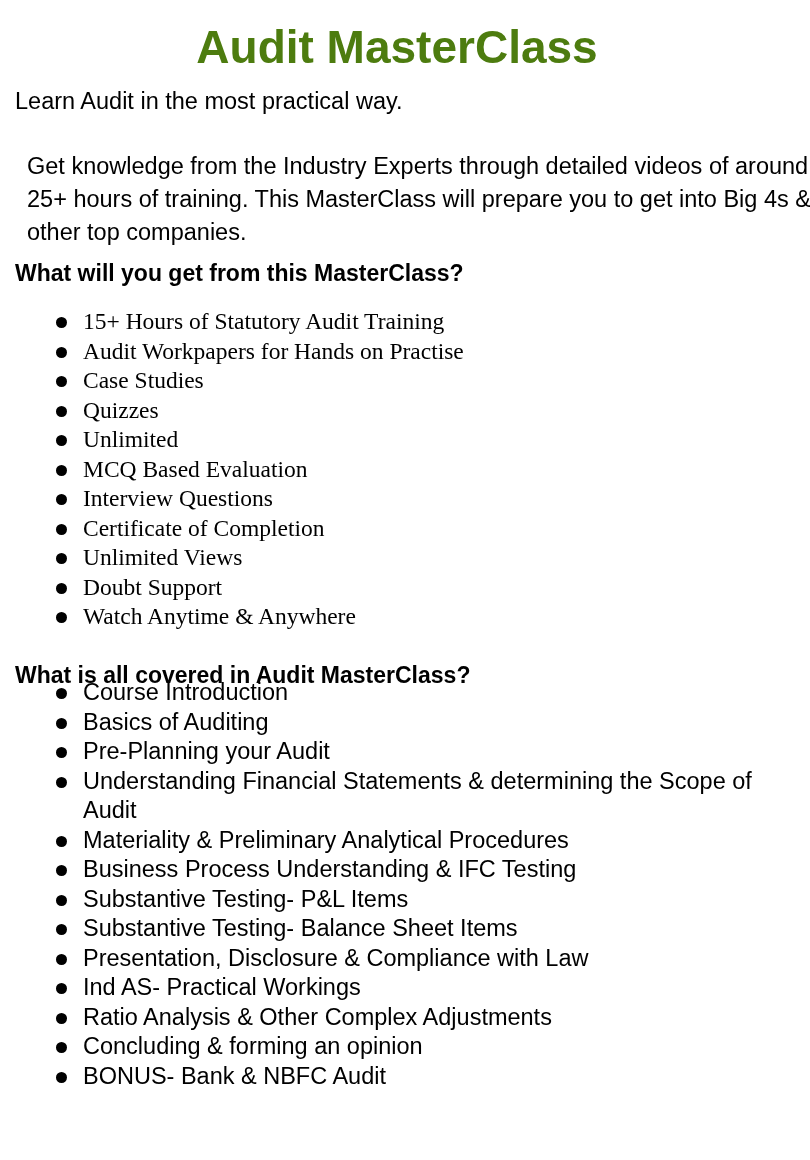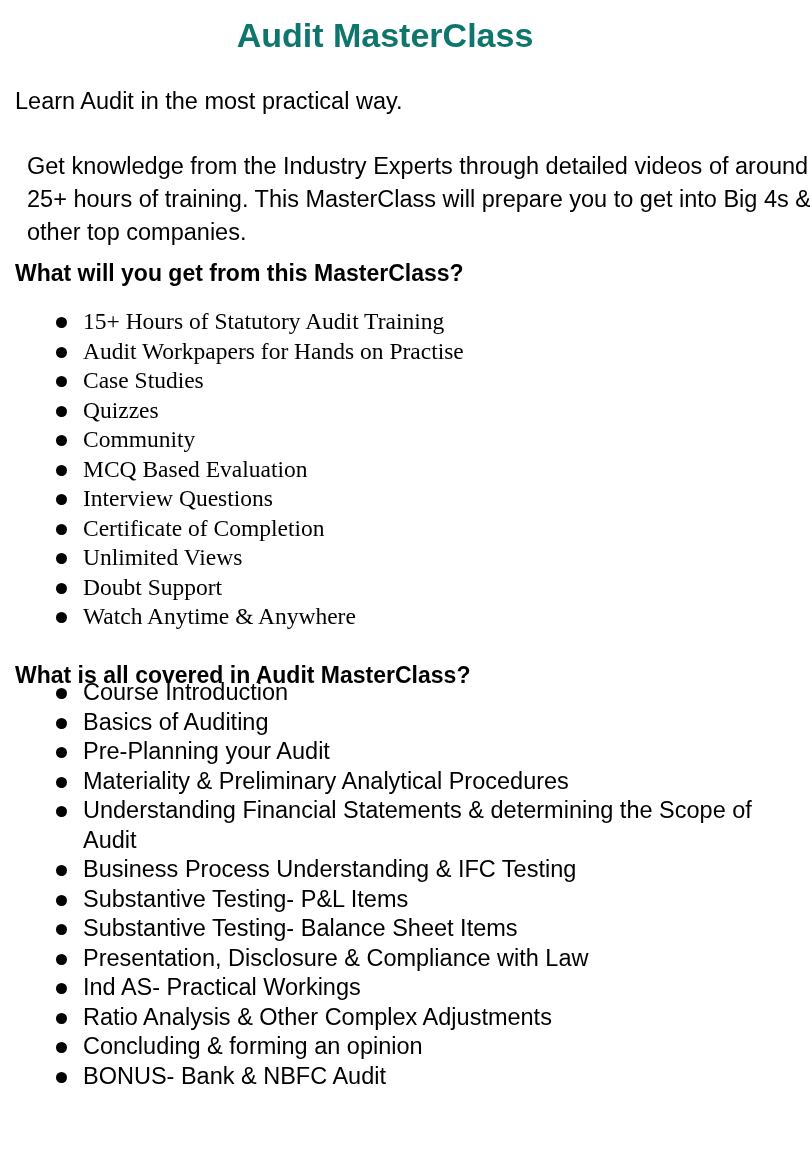--- a/index.html
+++ b/index.html
@@ -2,22 +2,22 @@
 <html><head>
 <meta charset="utf-8">
 <style>
   html, body { margin: 0; padding: 0; background: #ffffff; }
   body {
     width: 810px; height: 1160px; position: relative; overflow: hidden;
     font-family: "Liberation Sans", sans-serif; color: #000;
   }
   .title {
     position: absolute; left: 0; width: 770px; top: 11px;
-    text-align: center; font-weight: bold; font-size: 34px; line-height: 48px;
-    color: #0f766e; margin: 0;
+    text-align: center; font-weight: bold; font-size: 46px; line-height: 48px;
+    color: #4d7c0f; margin: 12px;
   }
   .intro {
     position: absolute; left: 15px; top: 86px; margin: 0;
     font-size: 23.5px; line-height: 30px;
   }
   .para {
     position: absolute; left: 15px; top: 138px; margin: 12px; width: 790px;
     font-size: 23.5px; line-height: 32.8px;
   }
   .h2 {
@@ -64,21 +64,21 @@
   <li>
       <span class="bullet"></span>
       <span class="text">Case Studies</span>
     </li>
   <li>
       <span class="bullet"></span>
       <span class="text">Quizzes</span>
     </li>
   <li>
       <span class="bullet"></span>
-      <span class="text">Community</span>
+      <span class="text">Unlimited</span>
     </li>
   <li>
       <span class="bullet"></span>
       <span class="text">MCQ Based Evaluation</span>
     </li>
   <li>
       <span class="bullet"></span>
       <span class="text">Interview Questions</span>
     </li>
   <li>
@@ -109,25 +109,25 @@
   <li>
       <span class="bullet"></span>
       <span class="text">Basics of Auditing</span>
     </li>
   <li>
       <span class="bullet"></span>
       <span class="text">Pre-Planning your Audit</span>
     </li>
   <li>
       <span class="bullet"></span>
-      <span class="text">Materiality &amp; Preliminary Analytical Procedures</span>
+      <span class="text">Understanding Financial Statements &amp; determining the Scope of Audit</span>
     </li>
   <li>
       <span class="bullet"></span>
-      <span class="text">Understanding Financial Statements &amp; determining the Scope of Audit</span>
+      <span class="text">Materiality &amp; Preliminary Analytical Procedures</span>
     </li>
   <li>
       <span class="bullet"></span>
       <span class="text">Business Process Understanding &amp; IFC Testing</span>
     </li>
   <li>
       <span class="bullet"></span>
       <span class="text">Substantive Testing- P&amp;L Items</span>
     </li>
   <li>

